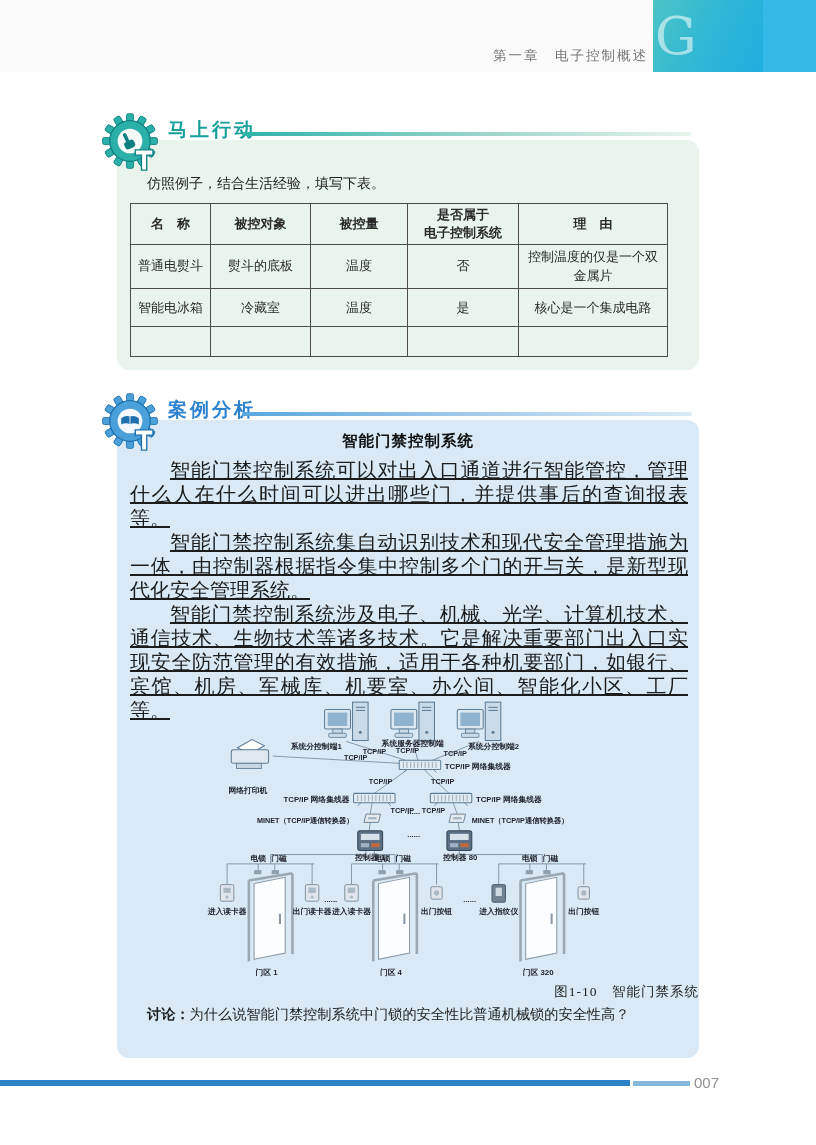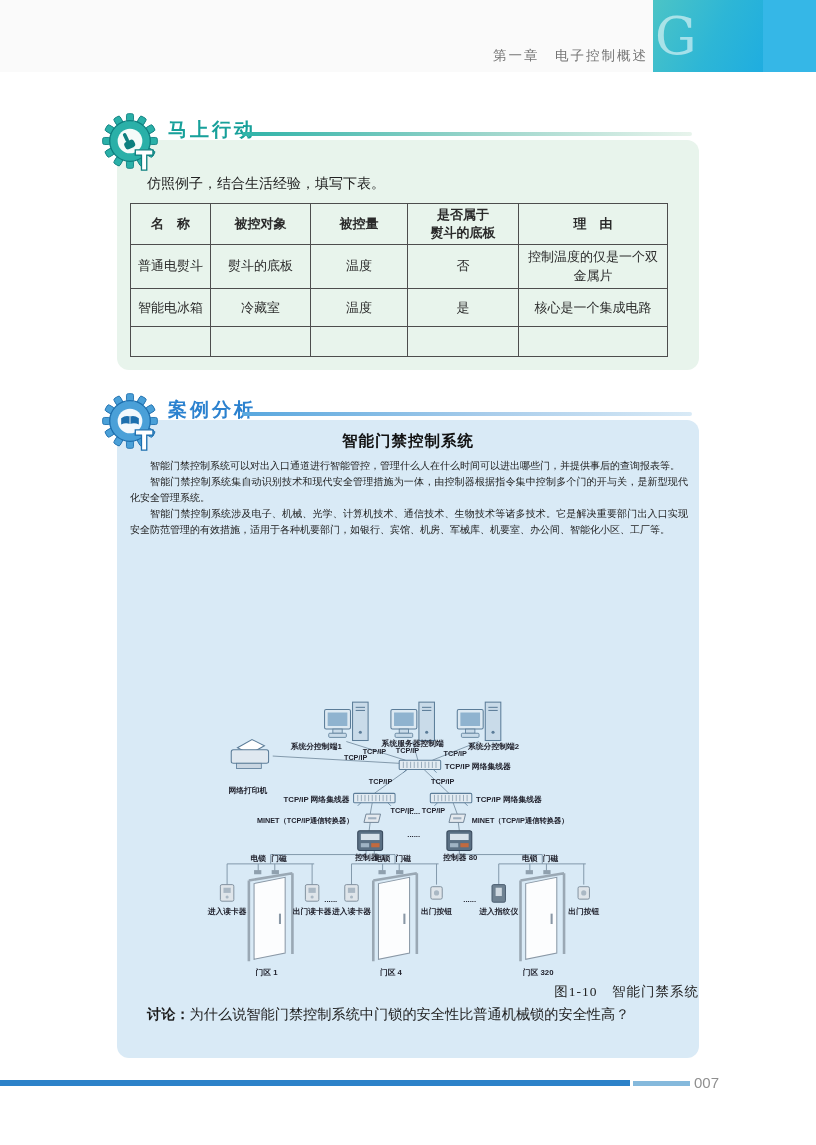--- a/index.html
+++ b/index.html
@@ -40,22 +40,22 @@
   #fill-table th,#fill-table td{border:1.4px solid #4d4d4d;text-align:center;vertical-align:middle;
        font-size:13px;color:#2a2a2a;padding:2px 4px;box-sizing:border-box;}
   #fill-table th{font-weight:600;white-space:pre-line;height:40px;}
   #fill-table tr.r1 td{height:44px;line-height:1.45;}
   #fill-table tr.r2 td{height:38px;}
   #fill-table tr.r3 td{height:30px;}
 
   
   #case-title{left:117px;top:431px;width:582px;text-align:center;font-size:15.5px;font-weight:bold;
        color:#111;font-family:"Liberation Sans",sans-serif;letter-spacing:1px;}
-  #case-paras{left:130px;top:458px;width:558px;font-size:10px;line-height:16px;color:#1d1d1d;
-       text-align:justify;font-family:"Liberation Serif","DejaVu Serif",serif;}
+  #case-paras{left:130px;top:458px;width:558px;font-size:20px;line-height:24px;color:#1d1d1d;
+       text-align:justify;font-family:"Liberation Serif","DejaVu Serif",serif;text-decoration:underline;}
   #case-paras p{margin:0;text-indent:2em;}
   #figure-caption{left:117px;top:983px;width:582px;text-align:right;font-size:13.5px;color:#222;
        font-family:"Liberation Serif","DejaVu Serif",serif;letter-spacing:1px;}
   #discussion{left:147px;top:1005px;width:545px;font-size:14.2px;color:#1d1d1d;
        font-family:"Liberation Serif","DejaVu Serif",serif;}
   #discussion b{font-family:"Liberation Sans",sans-serif;}
 
   
   #diagram{left:200px;top:698px;}
   #diagram text{font-family:"Liberation Sans","DejaVu Sans",sans-serif;font-weight:600;fill:#22232e;}
@@ -117,21 +117,21 @@
       <col style="width:97px">
       <col style="width:111px">
       <col style="width:149px">
     </colgroup>
   <tbody>
       <tr>
     <th>名　称</th>
     <th>被控对象</th>
     <th>被控量</th>
     <th>是否属于
-熨斗的底板</th>
+电子控制系统</th>
     <th>理　由</th>
   </tr>
   <tr class="r1">
     <td>普通电熨斗</td>
     <td>熨斗的底板</td>
     <td>温度</td>
     <td>否</td>
     <td>控制温度的仅是一个双金属片</td>
   </tr>
   <tr class="r2">

